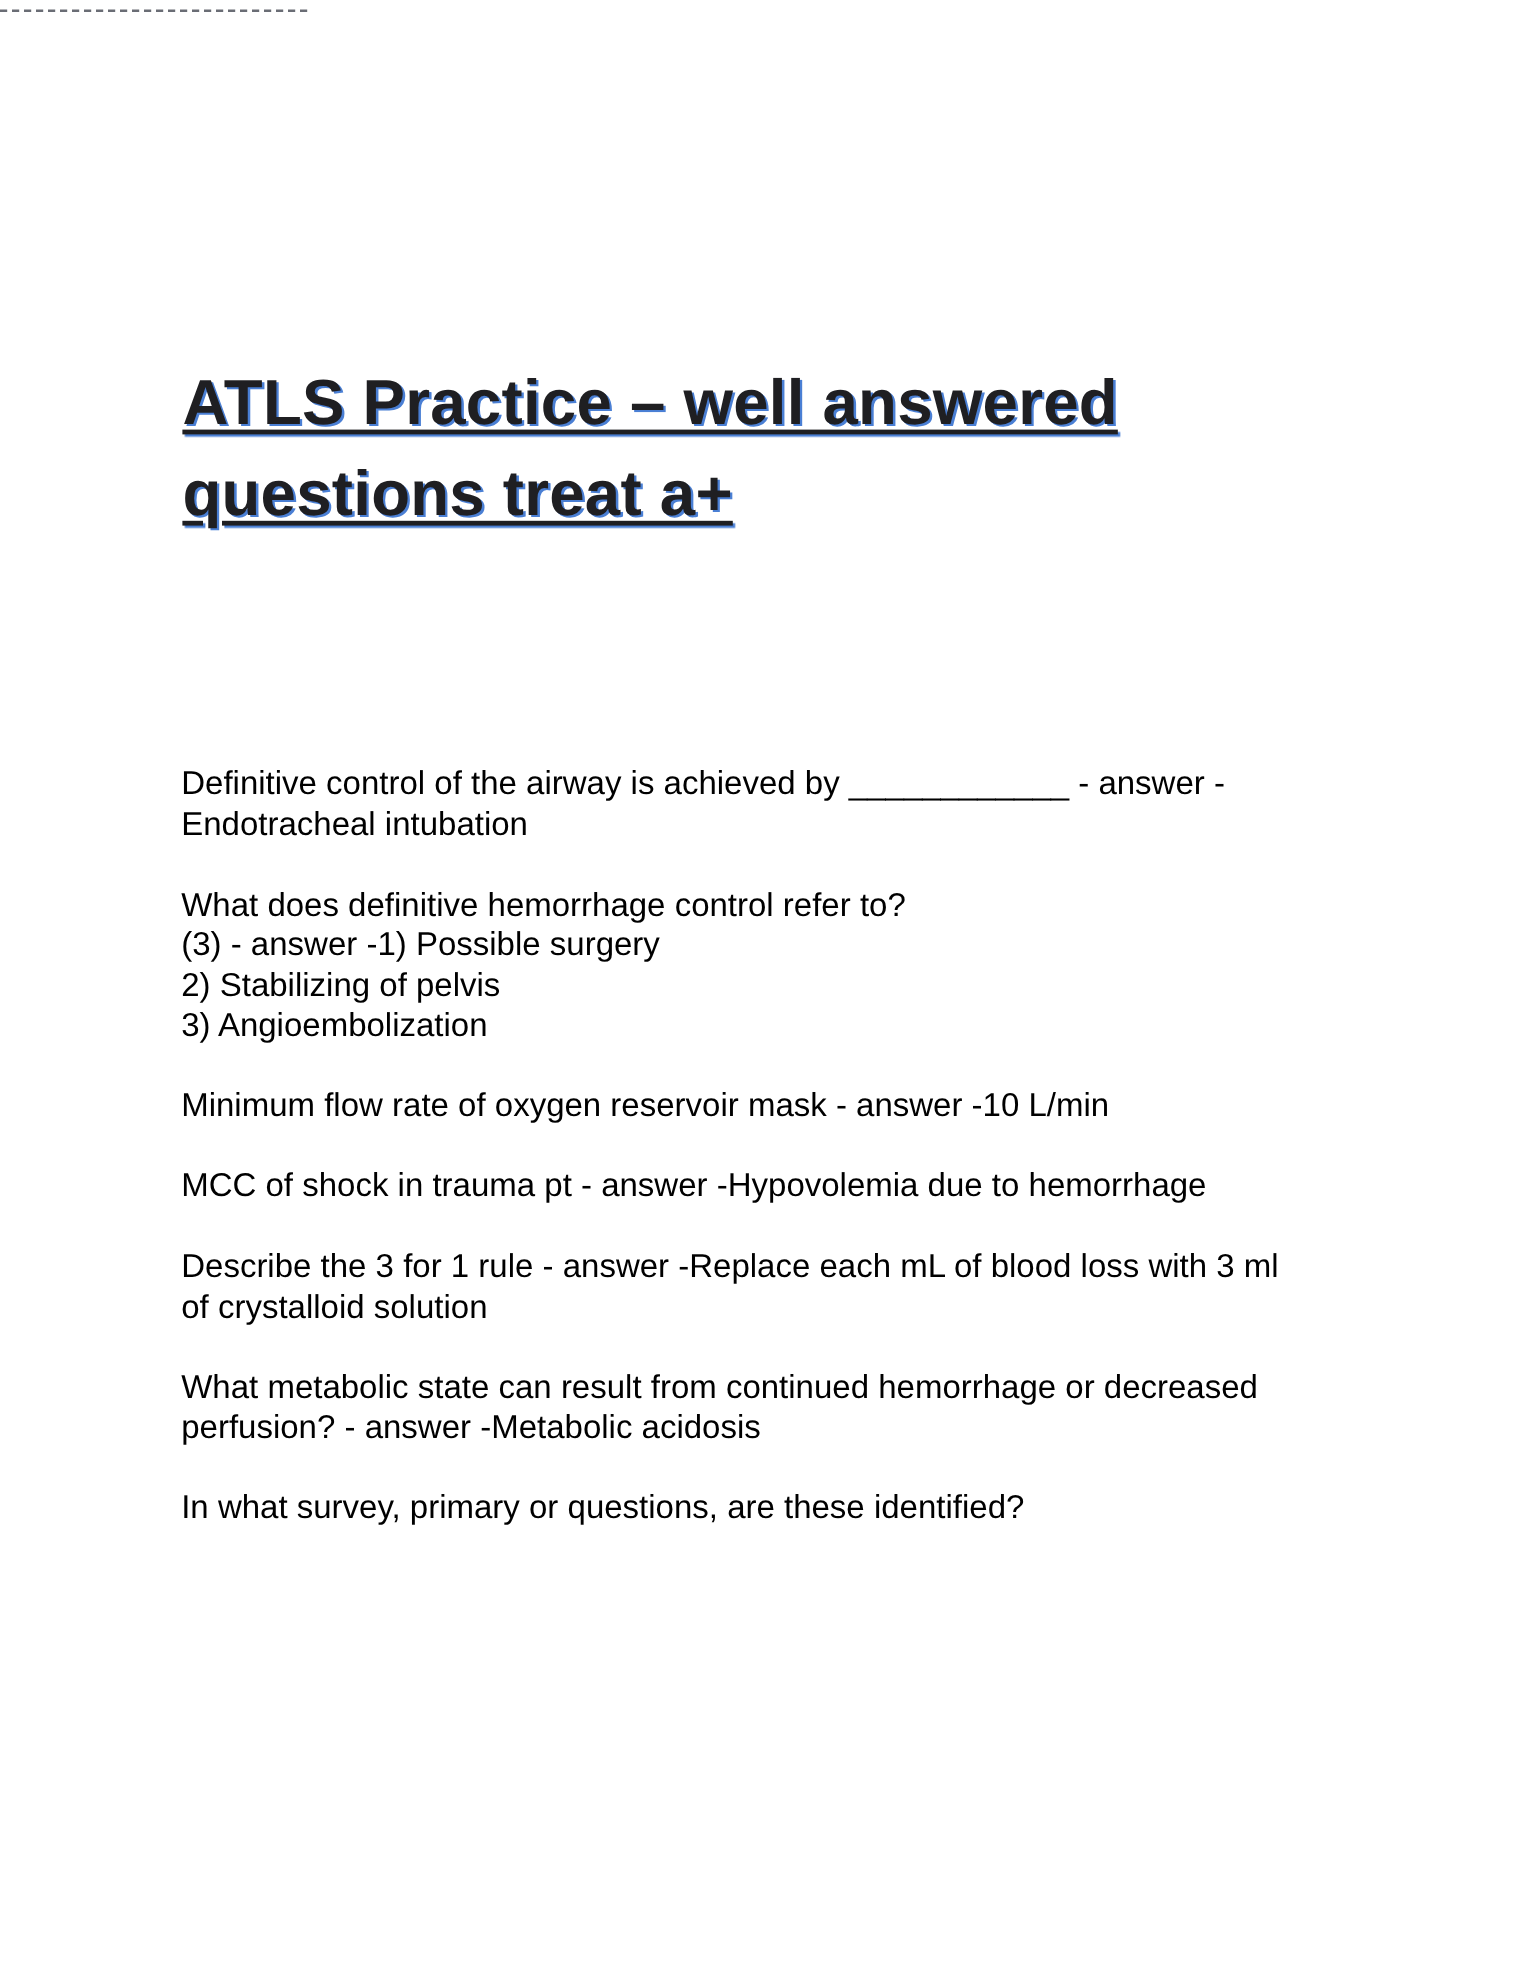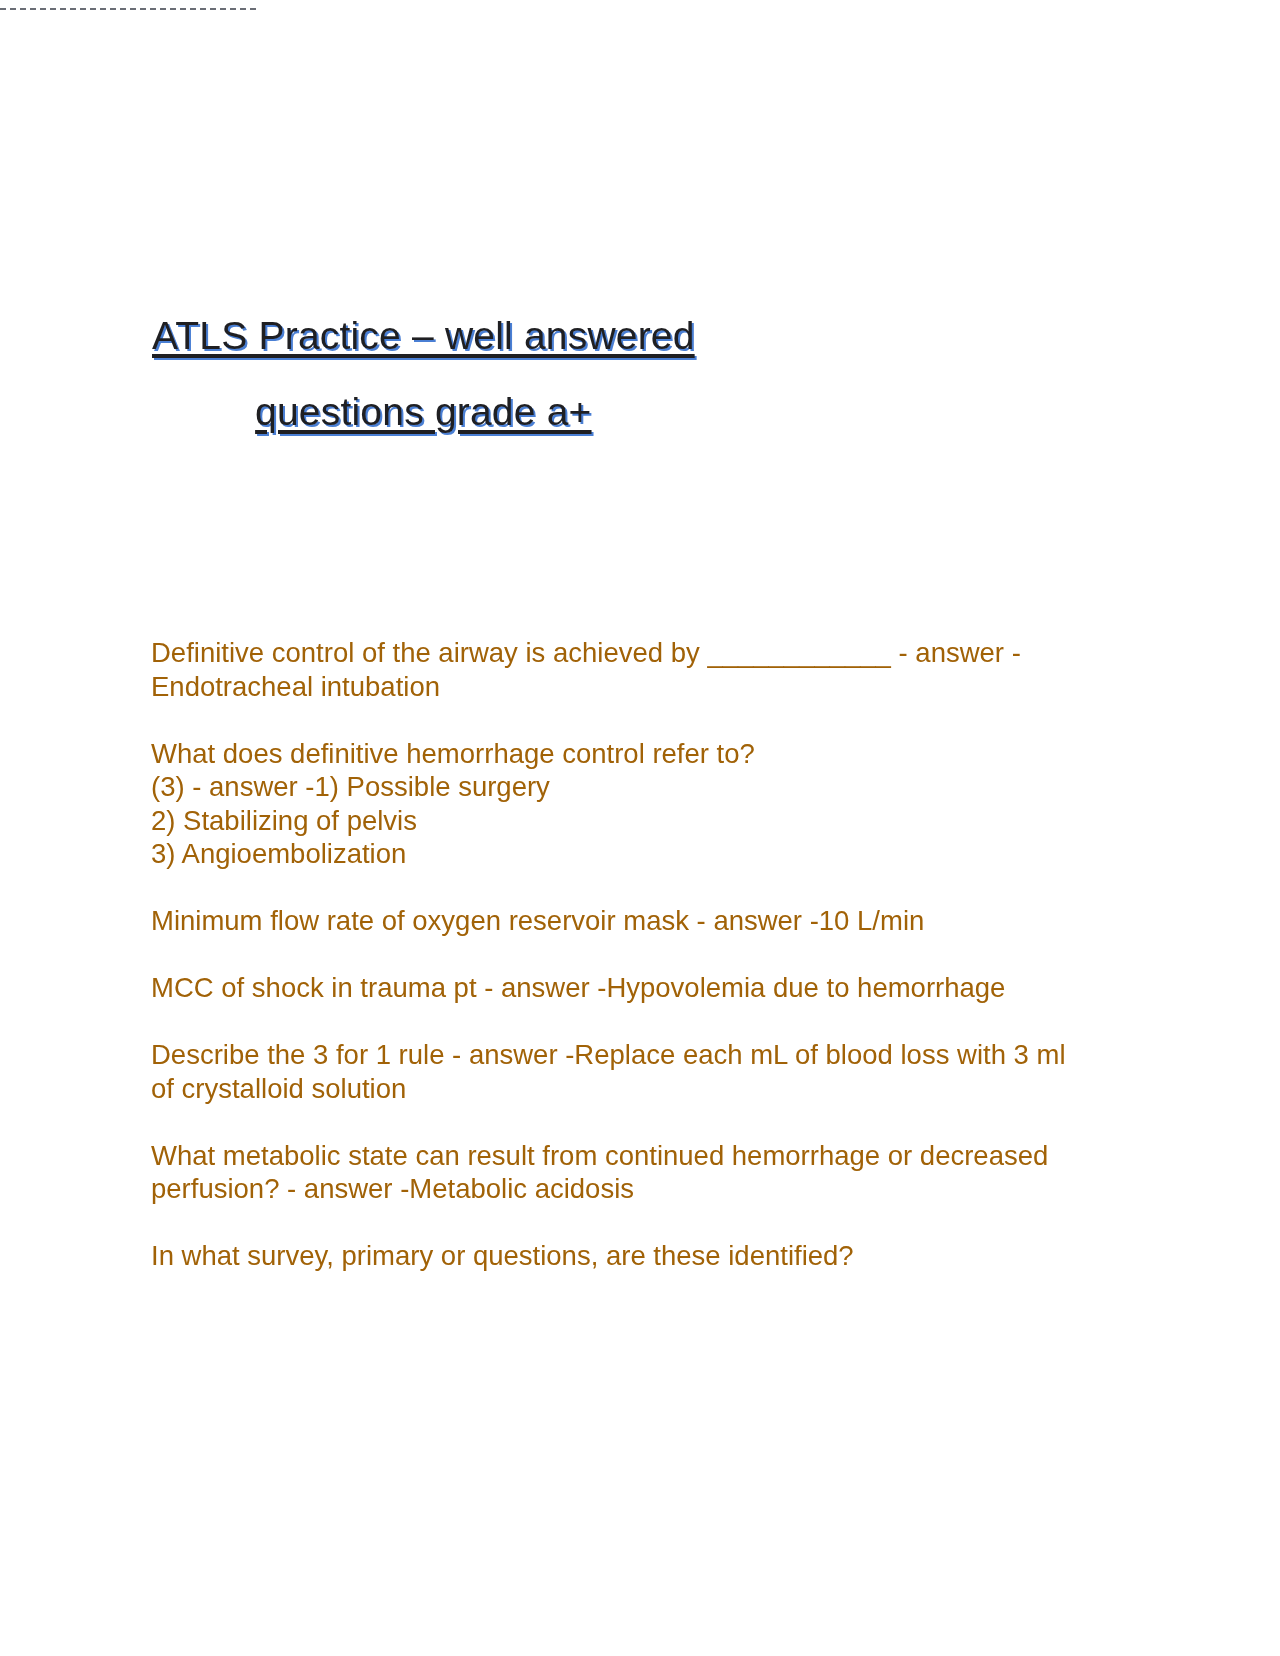--- a/index.html
+++ b/index.html
@@ -22,65 +22,64 @@
       width: 256px;
       height: 0;
       border-top: 2px dashed #6a6d75;
     }
     .title {
       position: absolute;
       left: 152px;
       top: 298px;
       margin: 0;
       font-family: "Liberation Sans", sans-serif;
-      font-weight: normal;
-      font-size: 39px;
+      font-weight: bold;
+      font-size: 53px;
       line-height: 76px;
       color: #1f1f22;
       text-shadow: 2px 2px 0 #4a7fd4, -1px -1px 0 #ffffff;
       letter-spacing: 0.2px;
-      text-align: center;
     }
     .title-line {
       display: inline-block;
       text-decoration: underline;
       text-decoration-color: #1f1f22;
       text-decoration-thickness: 4px;
       text-underline-offset: 5px;
       box-shadow: 0 3px 0 -0px transparent;
     }
     .title-line-wrap {
       display: block;
       position: relative;
     }
     .qa-list {
       position: absolute;
       left: 151px;
       top: 636px;
       width: 980px;
       font-size: 27.5px;
       line-height: 33.5px;
-      color: #a16207;
+      color: #000000;
     }
     .qa-item {
       margin: 0 0 33.5px 0;
       white-space: pre-line;
     }
   </style>
 </head>
 <body>
 
 <div class="top-rule"></div>
 
 <h1 class="title">
   <span class="title-line-wrap">
     <span class="title-line">ATLS Practice – well answered</span>
   </span>
   <span class="title-line-wrap">
-    <span class="title-line">questions grade a+</span>
+    <span class="title-line">questions treat a+</span>
   </span>
 </h1>
 
 <div class="qa-list">
   <p class="qa-item">Definitive control of the airway is achieved by ____________ - answer -
 Endotracheal intubation</p>
   <p class="qa-item">What does definitive hemorrhage control refer to?
 (3) - answer -1) Possible surgery
 2) Stabilizing of pelvis
 3) Angioembolization</p>

